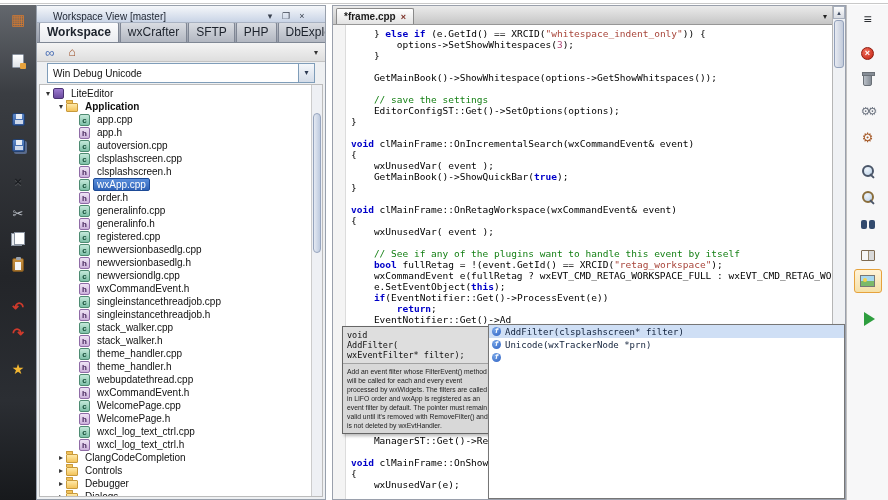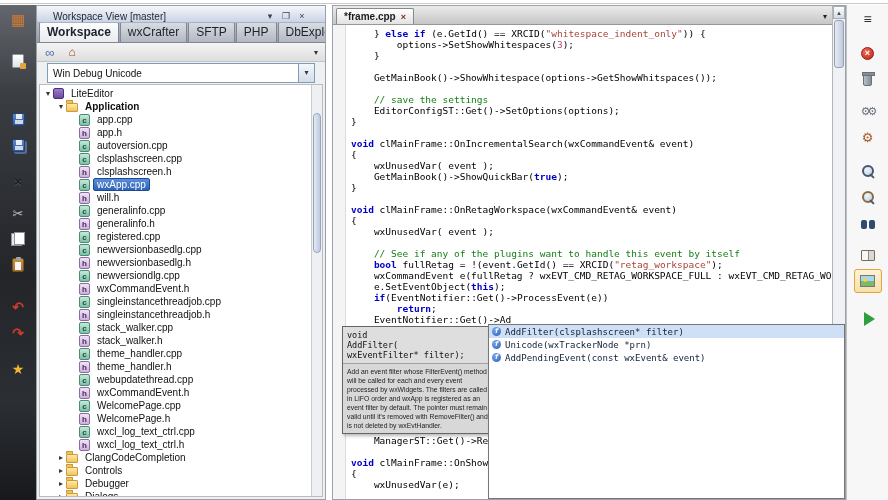--- a/index.html
+++ b/index.html
@@ -251,21 +251,21 @@
           <span class="lbl">clsplashscreen.h</span>
         </div>
         <div class="tree-row selected" style="padding-left: 29px;">
           <span class="arrow"></span>
           <span class="node-ic cpp">c</span>
           <span class="lbl">wxApp.cpp</span>
         </div>
         <div class="tree-row" style="padding-left: 29px;">
           <span class="arrow"></span>
           <span class="node-ic h">h</span>
-          <span class="lbl">will.h</span>
+          <span class="lbl">order.h</span>
         </div>
         <div class="tree-row" style="padding-left: 29px;">
           <span class="arrow"></span>
           <span class="node-ic cpp">c</span>
           <span class="lbl">generalinfo.cpp</span>
         </div>
         <div class="tree-row" style="padding-left: 29px;">
           <span class="arrow"></span>
           <span class="node-ic h">h</span>
           <span class="lbl">generalinfo.h</span>
@@ -403,21 +403,20 @@
         <div class="cmp-item selected">
           <span class="fic">f</span>
           <span>AddFilter(clsplashscreen* filter)</span>
         </div>
         <div class="cmp-item">
           <span class="fic">f</span>
           <span>Unicode(wxTrackerNode *prn)</span>
         </div>
         <div class="cmp-item">
           <span class="fic">f</span>
-          <span>AddPendingEvent(const wxEvent&amp; event)</span>
         </div>
       </div>
     <div class="ed-scroll">
       <div class="up">▴</div>
       <div class="thumb"></div>
       <div class="down">▾</div>
     </div>
   </div>
 
   <div class="right-bar">

